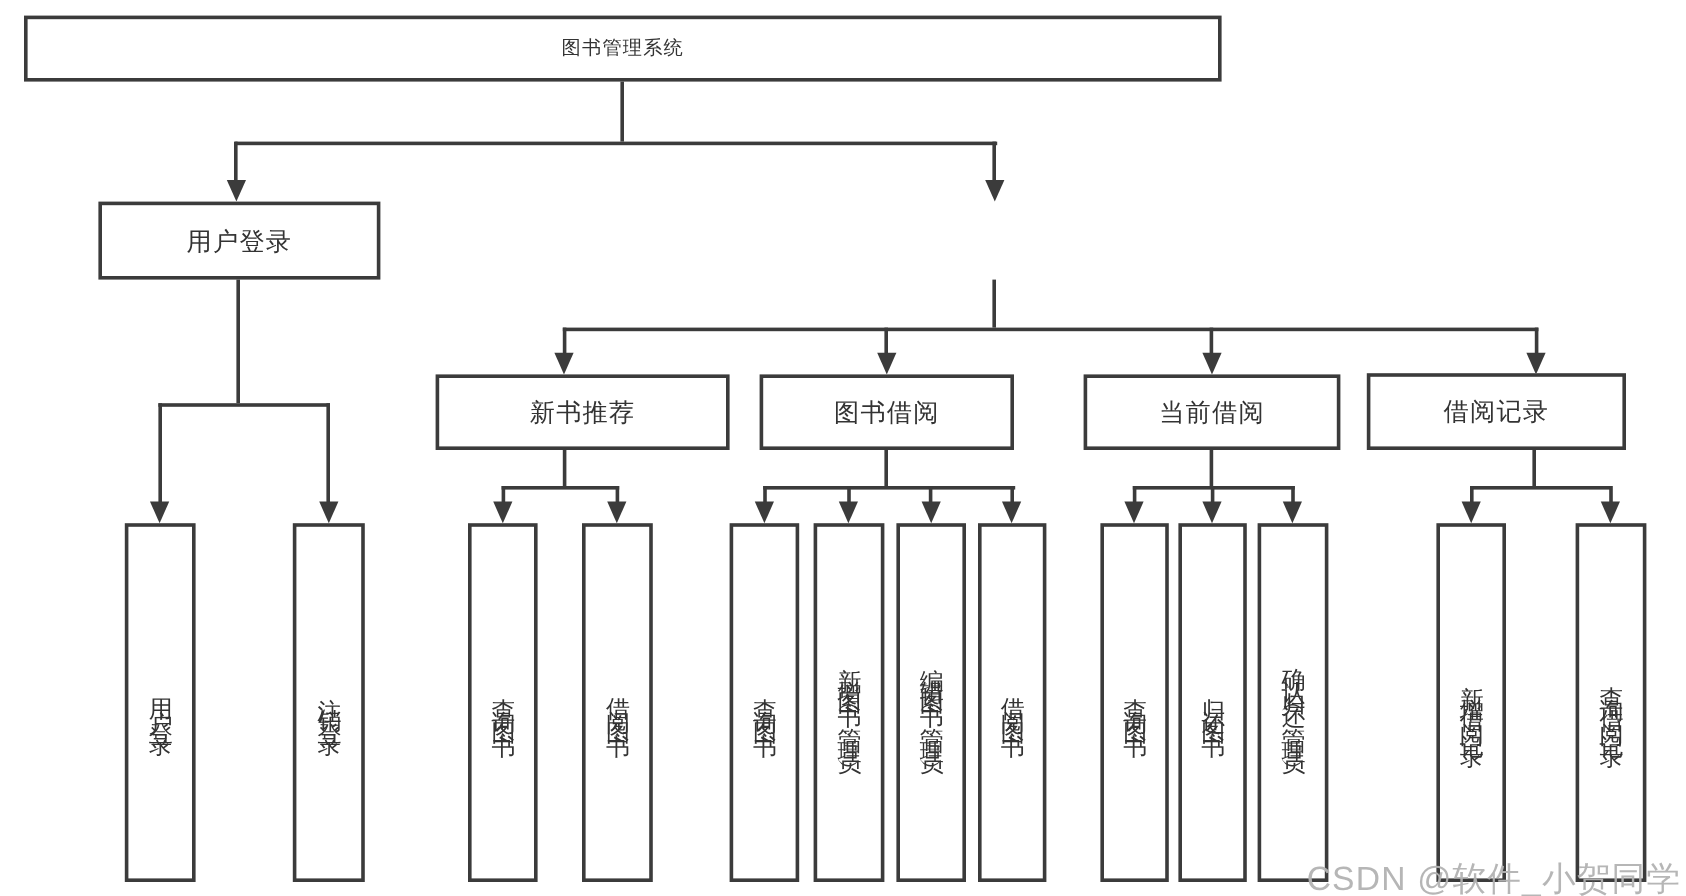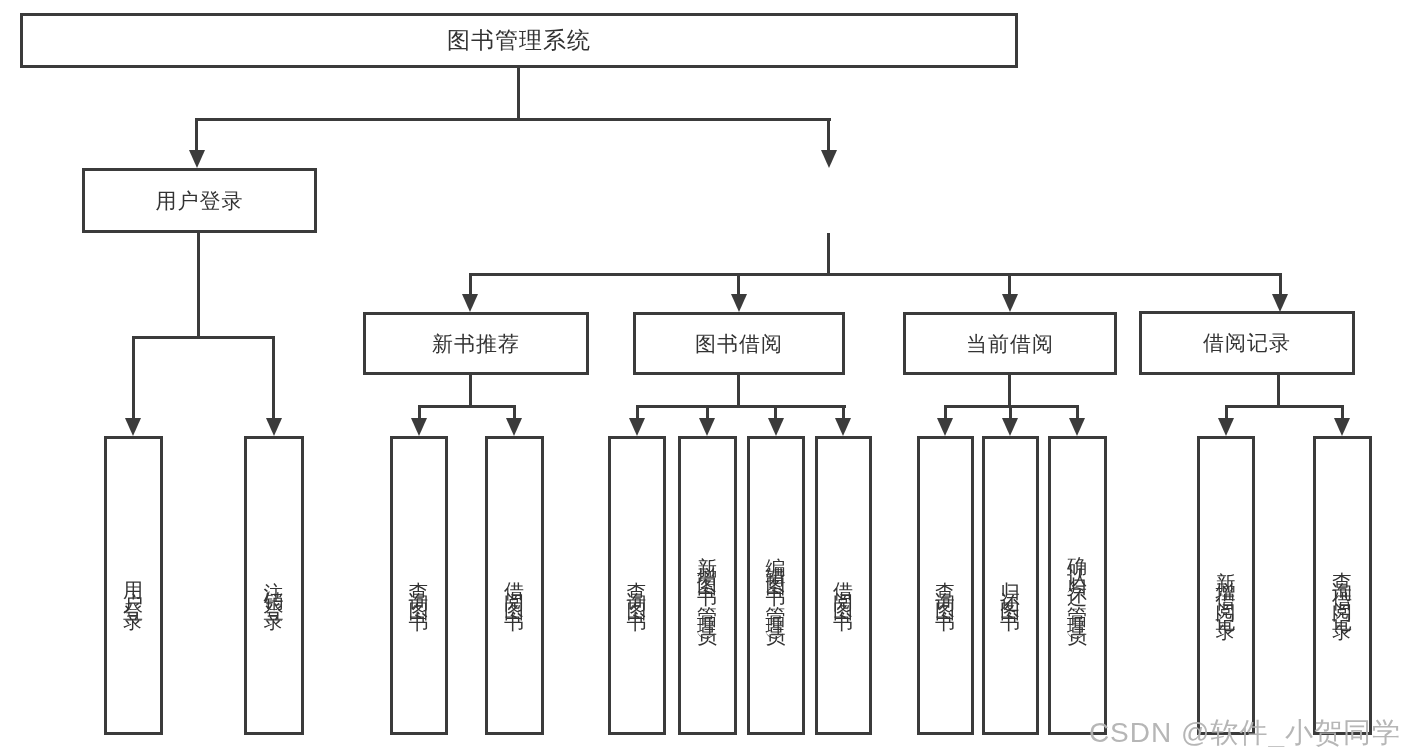--- a/index.html
+++ b/index.html
@@ -17,21 +17,21 @@
     border: 3px solid #3b3b3b;
     background: #ffffff;
     display: flex;
     align-items: center;
     justify-content: center;
     color: #333333;
     font-size: 21px;
     letter-spacing: 1px;
     white-space: nowrap;
   }
-  .root-box { font-size: 23px; }
+  .root-box { font-size: 16px; }
   .leaf {
     position: absolute;
     box-sizing: border-box;
     border: 3px solid #3b3b3b;
     background: #ffffff;
     display: flex;
     align-items: center;
     justify-content: center;
     color: #333333;
     font-size: 20px;
@@ -93,21 +93,21 @@
   <div class="hline" style="left:469px; top:273px; width:813px;"></div>
   <div class="vline" style="left:469px; top:273px; height:23px;"></div>
   <div class="arrow" style="left:462px; top:294px;"></div>
   <div class="vline" style="left:737px; top:273px; height:23px;"></div>
   <div class="arrow" style="left:731px; top:294px;"></div>
   <div class="vline" style="left:1008px; top:273px; height:23px;"></div>
   <div class="arrow" style="left:1002px; top:294px;"></div>
   <div class="vline" style="left:1279px; top:273px; height:23px;"></div>
   <div class="arrow" style="left:1272px; top:294px;"></div>
 
-  <div class="box" style="left:363px; top:312px; width:226px; height:63px;">
+  <div class="box" style="left:363px; top:312px; width:245px; height:63px;">
     <span>新书推荐</span>
   </div>
   <div class="box" style="left:633px; top:312px; width:212px; height:63px;">
     <span>图书借阅</span>
   </div>
   <div class="box" style="left:903px; top:312px; width:214px; height:63px;">
     <span>当前借阅</span>
   </div>
   <div class="box" style="left:1139px; top:311px; width:216px; height:64px;">
     <span>借阅记录</span>

